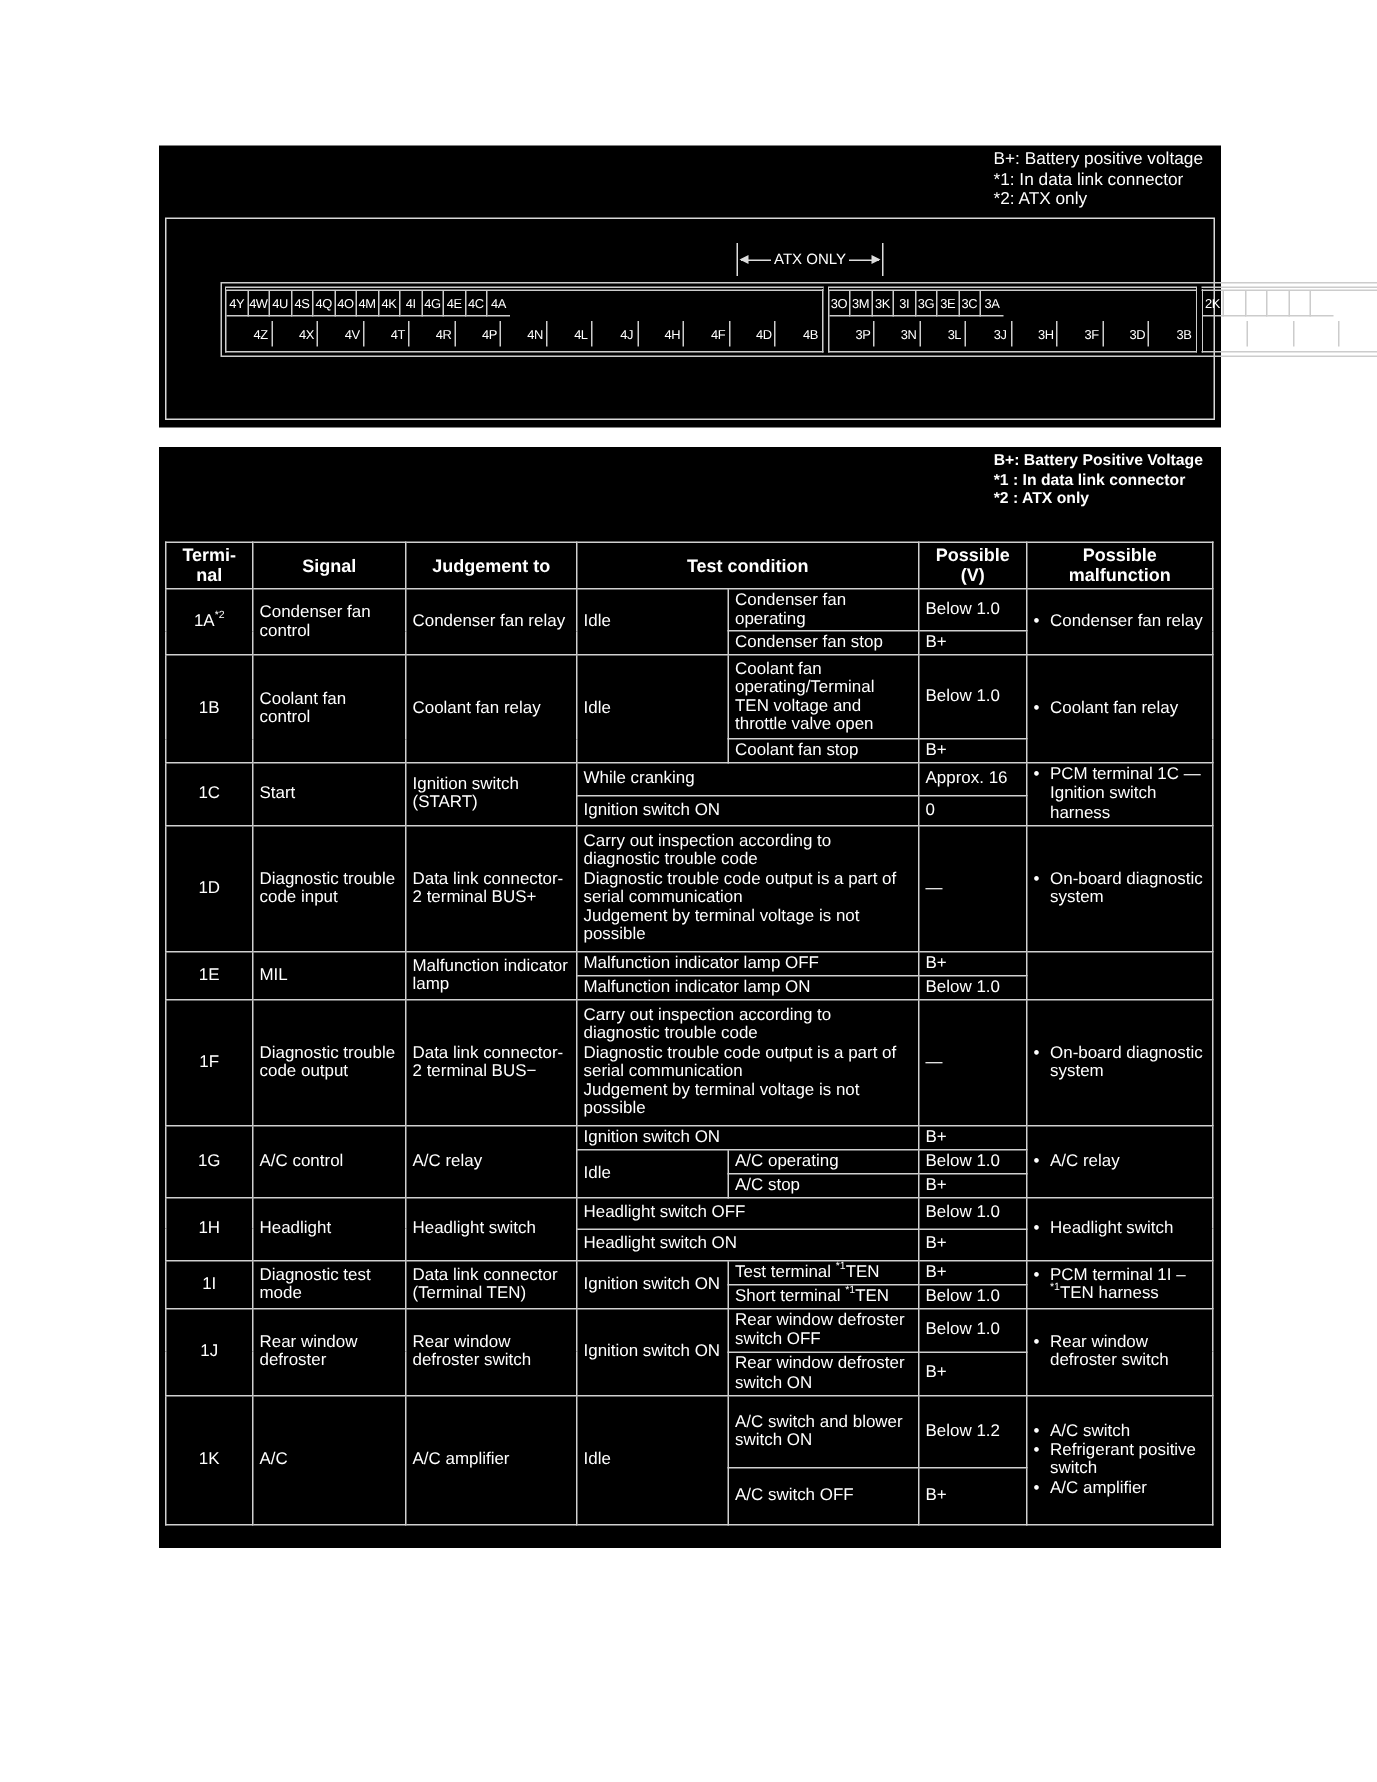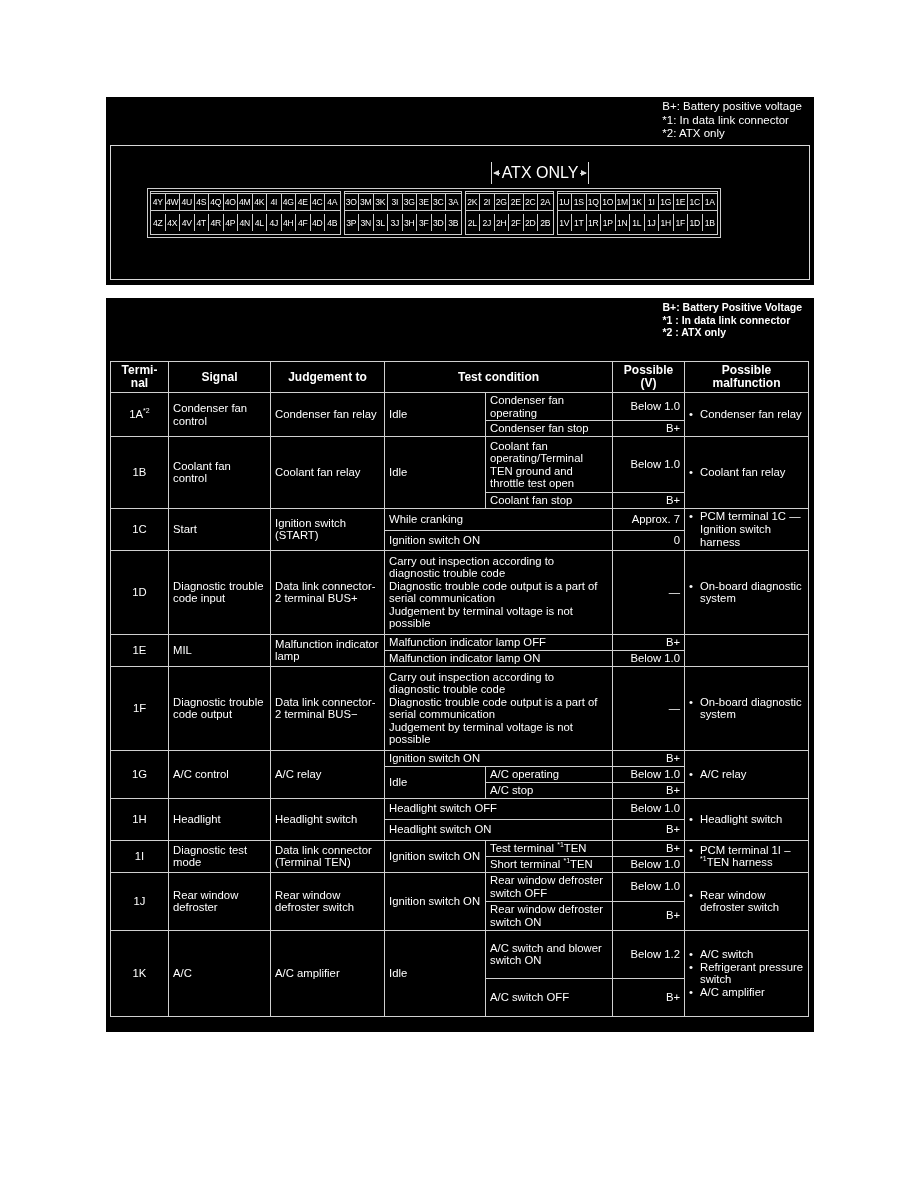--- a/index.html
+++ b/index.html
@@ -3,39 +3,39 @@
 <meta charset="utf-8">
 <style>
   html, body { margin: 0; padding: 0; background: #ffffff; }
   body { width: 918px; height: 1188px; position: relative; font-family: "Liberation Sans", sans-serif; color: #fff; }
 
   
   .panel1 { position: absolute; left: 106px; top: 97px; width: 708px; height: 188px; background: #000; }
   .legend { position: absolute; right: 12px; font-size: 11.5px; line-height: 13.5px; color: #fff; }
   .panel1 .legend { top: 3px; }
   .conn-frame { position: absolute; left: 4px; top: 48px; width: 698px; height: 133px; border: 1px solid #d8d8d8; }
-  .atx-label { position: absolute; left: 380px; top: 16px; width: 96px; height: 22px; border-left: 1px solid #ddd; border-right: 1px solid #ddd; font-size: 16px; display:flex; align-items:center; justify-content:center; }
+  .atx-label { position: absolute; left: 380px; top: 16px; width: 96px; height: 22px; border-left: 1px solid #ddd; border-right: 1px solid #ddd; font-size: 10px; display:flex; align-items:center; justify-content:center; }
   .atx-label .arrowl, .atx-label .arrowr { flex:1; height:1px; background:#ddd; position:relative; margin: 0 2px; }
   .atx-label .arrowl::before { content:""; position:absolute; left:-1px; top:-3px; border-right:6px solid #ddd; border-top:3px solid transparent; border-bottom:3px solid transparent; }
   .atx-label .arrowr::after { content:""; position:absolute; right:-1px; top:-3px; border-left:6px solid #ddd; border-top:3px solid transparent; border-bottom:3px solid transparent; }
   .connector { position: absolute; left: 36px; top: 42px; height: 44px; display: flex; gap: 3px; border: 1px solid #ccc; padding: 2px; }
   .block { display: grid; grid-template-rows: 1fr 1fr; border: 1px solid #ccc; border-top: 3px double #ccc; }
   .block .row { display: flex; }
   .pin { width: 14.5px; height: 17px; font-size: 8.6px; letter-spacing: -0.3px; border-right: 1px solid #ccc; border-bottom: 1px solid #ccc; display:flex; align-items:center; justify-content:center; color:#fff; box-sizing: border-box; }
-  .block .row:last-child .pin { border-bottom: none; }
+  .block .row:last-child .pin { border-bottom: none; margin-left: 16px; }
   .pin:last-child { border-right: none; }
 
   
   .panel2 { position: absolute; left: 106px; top: 298px; width: 708px; height: 734px; background: #000; }
   .panel2 .legend { top: 3px; font-weight: bold; font-size: 10.5px; line-height: 12.5px; }
   table.spec { position: absolute; left: 4px; top: 63px; width: 698px; border-collapse: collapse; font-size: 11.3px; line-height: 12.6px; table-layout: fixed; }
   table.spec td, table.spec th { border: 1px solid #d0d0d0; vertical-align: middle; padding: 1px 4px; color: #fff; }
   table.spec th { font-weight: bold; text-align: center; font-size: 12px; height: 30px; padding: 0 2px; line-height: 13px; }
   td.term { text-align: center; }
-  td.volt { text-align: right; }
+  td.volt { text-align: left; }
   td.mal { vertical-align: top; padding-top: 3px; }
   td.mal.mid { vertical-align: middle; }
   .bul { display: block; padding-left: 11px; text-indent: -11px; }
   .bul::before { content: "\2022"; display: inline-block; width: 11px; text-indent: 0; }
   sup { font-size: 7px; line-height: 0; }
 </style>
 </head>
 <body>
 
 <div class="panel1">
@@ -198,37 +198,37 @@
       <tr style="height:16px">
         <td>Condenser fan stop</td>
         <td class="volt">B+</td>
       </tr>
 
       <tr style="height:56px">
         <td class="term" rowspan="2">1B</td>
         <td rowspan="2">Coolant fan control</td>
         <td rowspan="2">Coolant fan relay</td>
         <td rowspan="2">Idle</td>
-        <td>Coolant fan operating/Terminal TEN ground and throttle test open</td>
+        <td>Coolant fan operating/Terminal TEN voltage and throttle valve open</td>
         <td class="volt">Below 1.0</td>
         <td class="mal mid" rowspan="2">
             <span class="bul">Coolant fan relay</span>
           </td>
       </tr>
       <tr style="height:14px">
         <td>Coolant fan stop</td>
         <td class="volt">B+</td>
       </tr>
 
       <tr style="height:22px">
         <td class="term" rowspan="2">1C</td>
         <td rowspan="2">Start</td>
         <td rowspan="2">Ignition switch (START)</td>
         <td colspan="2">While cranking</td>
-        <td class="volt">Approx. 7</td>
+        <td class="volt">Approx. 16</td>
         <td class="mal" rowspan="2">
             <span class="bul">PCM terminal 1C — Ignition switch harness</span>
           </td>
       </tr>
       <tr style="height:20px">
         <td colspan="2">Ignition switch ON</td>
         <td class="volt">0</td>
       </tr>
 
       <tr style="height:84px">
@@ -343,21 +343,21 @@
 
       <tr style="height:48px">
         <td class="term" rowspan="2">1K</td>
         <td rowspan="2">A/C</td>
         <td rowspan="2">A/C amplifier</td>
         <td rowspan="2">Idle</td>
         <td>A/C switch and blower switch ON</td>
         <td class="volt">Below 1.2</td>
         <td class="mal" rowspan="2">
           <span class="bul">A/C switch</span>
-          <span class="bul">Refrigerant pressure switch</span>
+          <span class="bul">Refrigerant positive switch</span>
           <span class="bul">A/C amplifier</span>
         </td>
       </tr>
       <tr style="height:38px">
         <td>A/C switch OFF</td>
         <td class="volt">B+</td>
       </tr>
     </tbody>
   </table>
 </div>

